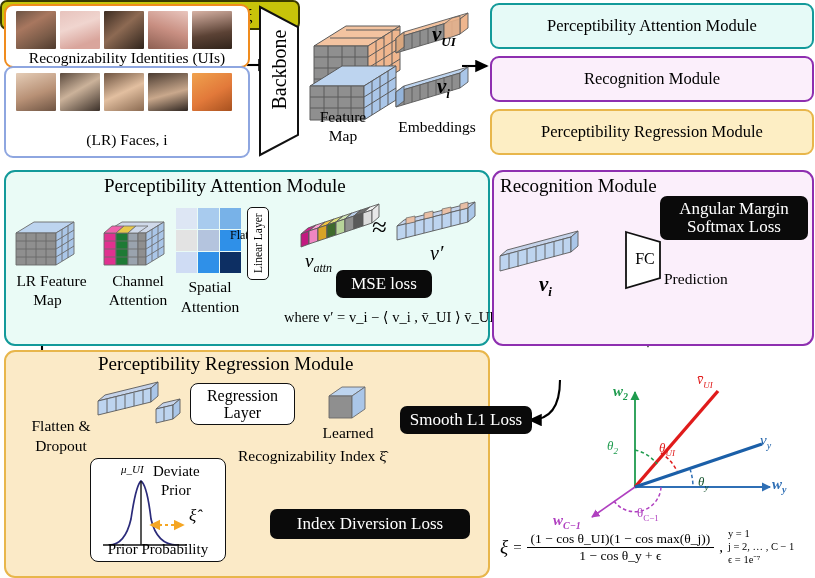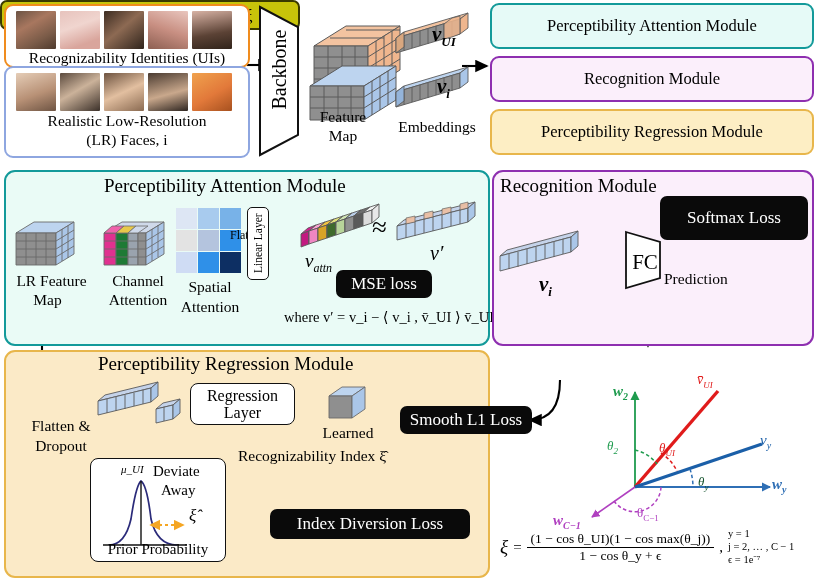--- a/index.html
+++ b/index.html
@@ -142,21 +142,20 @@
 </div>
 
 <div class="abs" id="lr-box">
   <div class="face-row" style="top:5px;">
     <div class="face" style="background:linear-gradient(160deg,#e5cdb7,#b89176 55%,#6e5443);"></div>
     <div class="face" style="background:linear-gradient(150deg,#5b4a3e,#cbb29a 45%,#3b3029);"></div>
     <div class="face" style="background:linear-gradient(155deg,#6d5340,#e2bfa0 50%,#8a6a51);"></div>
     <div class="face" style="background:linear-gradient(165deg,#4a3b31,#c9a88c 55%,#2e2520);"></div>
     <div class="face" style="background:linear-gradient(150deg,#f0a24e,#e2793a 55%,#a7511f);"></div>
   </div>
-  <div class="cap" style="top:44px;">Realistic Low-Resolution</div>
   <div class="cap" style="top:63px;">(LR) Faces, i</div>
 </div>
 
 <div class="abs" id="backbone">
   <svg width="46" height="152" style="position:absolute;left:0;top:0;">
     <path d="M2,2 L40,22 L40,130 L2,150 Z" fill="#fff" stroke="#111" stroke-width="2"></path>
   </svg>
   <div class="bb-label">Backbone</div>
 </div>
 
@@ -372,25 +371,26 @@
   </svg>
 </div>
 <div class="vecl" style="left:539px;top:272px;font-size:21px;">
   <span style="font-weight:700;">v</span><span style="font-size:13px;vertical-align:sub;font-weight:700;">i</span>
 </div>
 
 <div class="abs" style="left:620px;top:230px;">
   <svg width="46" height="60">
     <path d="M6,2 L40,12 L40,48 L6,58 Z" fill="#fff" stroke="#111" stroke-width="1.8"></path>
   </svg>
-  <div style="position:absolute;left:9px;top:20px;width:32px;text-align:center;font-size:21px;">FC</div>
+  <div style="position:absolute;left:9px;top:20px;width:32px;text-align:center;font-size:16px;">FC</div>
 </div>
 <div class="lab" style="left:664px;top:270px;">Prediction</div>
 
 <div class="loss" style="left:660px;top:196px;width:148px;height:44px;flex-direction:column;">
+  <span>Angular Margin</span>
   <span>Softmax Loss</span>
 </div>
 
 <div class="abs" id="panel-prm"></div>
 <div class="panel-title" style="left:98px;top:353px;">Perceptibility Regression Module</div>
 
 <div class="lab" style="left:6px;top:417px;width:110px;">Flatten &amp;</div>
 <div class="lab" style="left:6px;top:437px;width:110px;">Dropout</div>
 
 <div class="abs" style="left:96px;top:385px;">
@@ -432,21 +432,21 @@
 <div class="wbox" id="prior-box">
   <svg width="134" height="102" style="position:absolute;left:0;top:0;">
     <path d="M18,86 Q34,86 40,60 Q45,26 50,22 Q56,26 60,60 Q66,86 86,86" stroke="#2b2b7a" stroke-width="1.7" fill="none"></path>
     <path d="M50,22 L50,86" stroke="#111" stroke-width="1.4"></path>
     <path d="M12,86 L96,86" stroke="#111" stroke-width="1.6"></path>
     <path d="M68,66 L92,66" stroke="#f5a623" stroke-width="2.2" stroke-dasharray="3,3" marker-end="url(#aorg)"></path>
     <path d="M70,66 L60,66" stroke="#f5a623" stroke-width="2.2" marker-end="url(#aorg)"></path>
   </svg>
   <div style="position:absolute;left:30px;top:5px;font-size:11px;font-style:italic;">μ_UI</div>
   <div style="position:absolute;left:62px;top:4px;font-size:15px;">Deviate</div>
-  <div style="position:absolute;left:70px;top:23px;font-size:15px;">Away</div>
+  <div style="position:absolute;left:70px;top:23px;font-size:15px;">Prior</div>
   <div style="position:absolute;left:98px;top:48px;font-size:17px;font-style:italic;">ξ̂</div>
   <div style="position:absolute;left:0;top:82px;width:134px;text-align:center;font-size:15px;">Prior Probability</div>
 </div>
 
 <div class="loss" style="left:270px;top:509px;width:200px;height:30px;">
   <span>Index Diversion Loss</span>
 </div>
 
 <div id="ri-banner">
   <span>Recognizability Index (RI), ξ</span>

